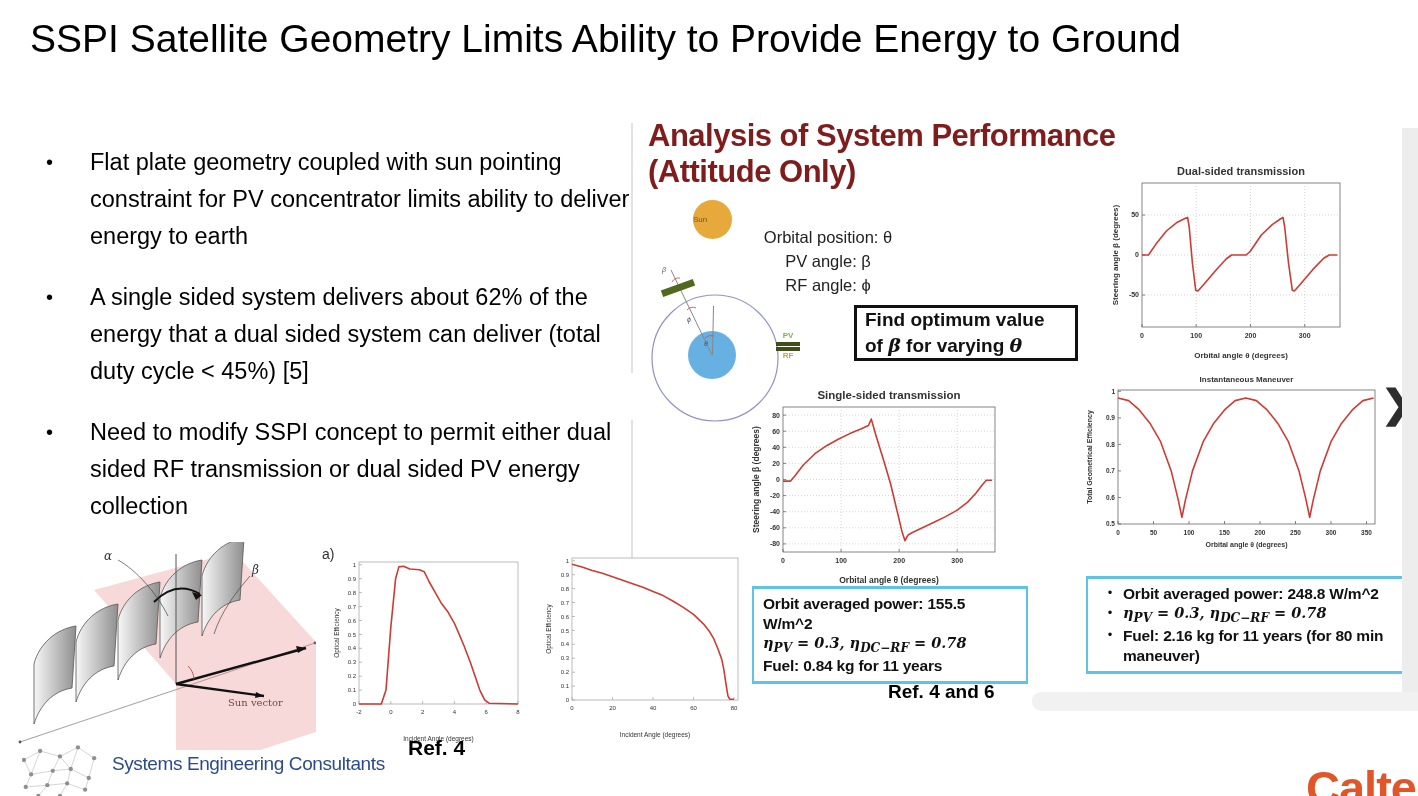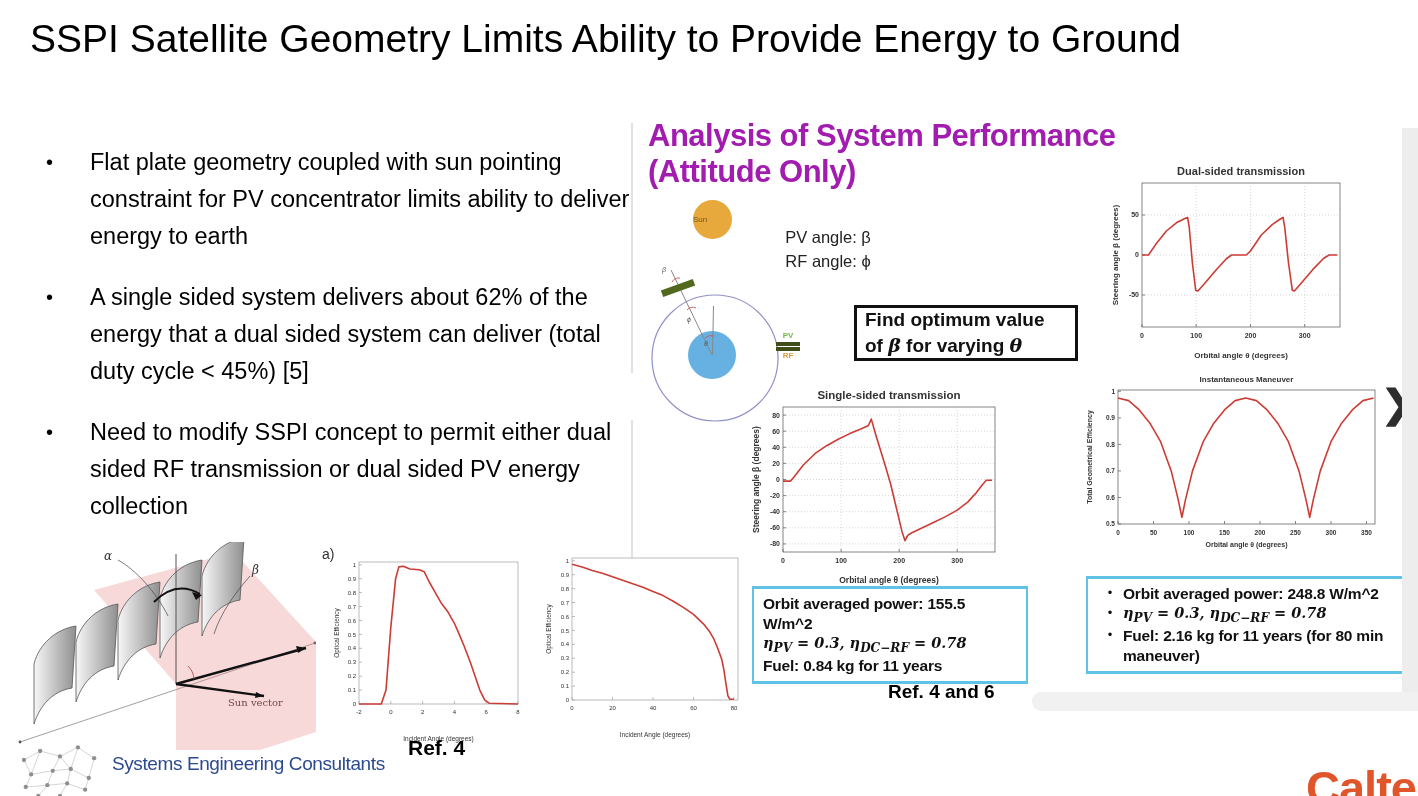--- a/index.html
+++ b/index.html
@@ -7,21 +7,21 @@
          font-family:"Liberation Sans", sans-serif;color:#000;}
   .abs{position:absolute;}
   
   .main-title{left:30px;top:14px;width:1260px;font-size:39px;font-weight:normal;line-height:1.28;color:#000;}
   
   .bullets{left:40px;top:144px;width:600px;}
   .bullet-item{display:flex;margin-bottom:24px;font-size:23.5px;line-height:37px;}
   .bullet-item .dot{width:44px;flex:none;font-size:20px;line-height:37px;padding-left:6px;}
   
   .panel-divider{width:2px;background:#e2e2e2;left:631px;}
-  .panel-title{left:648px;top:118px;width:560px;font-size:31px;font-weight:bold;line-height:1.16;color:#a21caf;letter-spacing:-0.5px;}
+  .panel-title{left:648px;top:118px;width:560px;font-size:31px;font-weight:bold;line-height:1.16;color:#7f1d1d;letter-spacing:-0.5px;}
   .sun-circle{left:693px;top:200px;width:39px;height:39px;border-radius:50%;background:#e7a93c;
               display:flex;align-items:center;justify-content:flex-start;font-size:8px;color:#6b5a20;}
   .angles{left:728px;top:226px;width:200px;text-align:center;font-size:16.5px;line-height:1.45;color:#222;}
   .optimum-box{left:854px;top:305px;width:202px;border:3px solid #111;background:#fff;
                padding:0 8px;font-size:19px;font-weight:bold;line-height:1.3;color:#111;}
   .math{font-family:"DejaVu Serif", serif;font-style:italic;}
   .result-box{background:#fff;border:2px solid #5fc3e6;border-top-width:3px;border-bottom-width:3px;
               padding:5px 9px;color:#111;}
   .rb-left{left:752px;top:586px;width:254px;}
   .rb-right{left:1086px;top:576px;width:296px;}
@@ -71,20 +71,21 @@
   <div class="abs panel-title">
     <div>Analysis of System Performance</div>
     <div>(Attitude Only)</div>
   </div>
 
   <div class="abs sun-circle">
     <span>Sun</span>
   </div>
 
   <div class="abs angles">
+    <div>Orbital position: θ</div>
     <div>PV angle: β</div>
     <div>RF angle: ϕ</div>
   </div>
 
   <svg class="abs" style="left:638px;top:258px;" width="165" height="180" viewBox="0 0 165 180">
     <circle cx="77" cy="100" r="63" fill="none" stroke="#9191c9" stroke-width="1.2"></circle>
     <circle cx="74" cy="97" r="24" fill="#66b1e2"></circle>
     <line x1="75.5" y1="48" x2="74.5" y2="97" stroke="#888" stroke-width="1"></line>
     <line x1="33" y1="12" x2="74" y2="97" stroke="#888" stroke-width="1"></line>
     <rect x="-17" y="-3.5" width="34" height="7" fill="#50691f" transform="translate(40,30) rotate(-20)"></rect>

